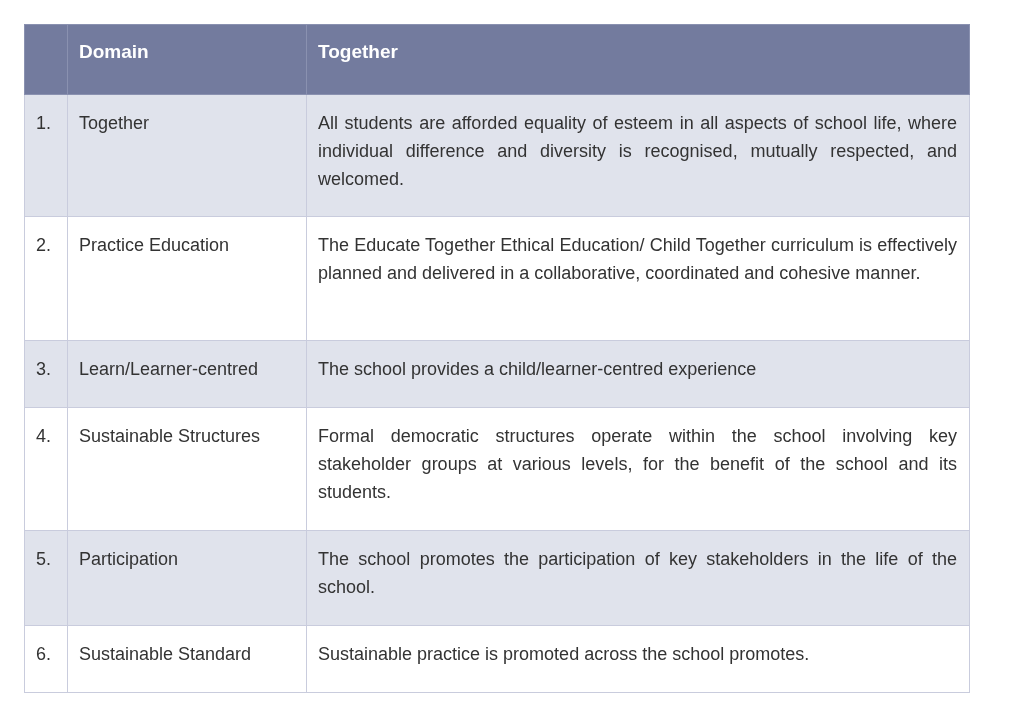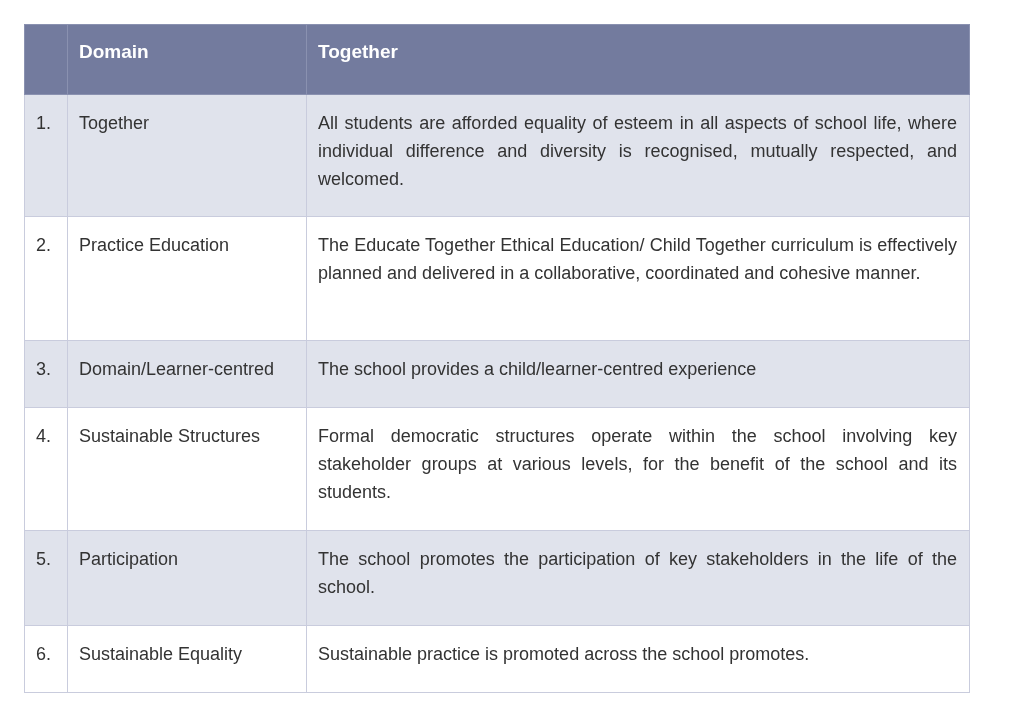--- a/index.html
+++ b/index.html
@@ -88,33 +88,33 @@
         <td>Together</td>
         <td class="standard">All students are afforded equality of esteem in all aspects of school life, where individual difference and diversity is recognised, mutually respected, and welcomed.</td>
       </tr>
       <tr class="plain r2">
         <td class="num">2.</td>
         <td>Practice Education</td>
         <td class="standard">The Educate Together Ethical Education/ Child Together curriculum is effectively planned and delivered in a collaborative, coordinated and cohesive manner.</td>
       </tr>
       <tr class="stripe r3">
         <td class="num">3.</td>
-        <td>Domain/Learner-centred</td>
+        <td>Learn/Learner-centred</td>
         <td class="standard">The school provides a child/learner-centred experience</td>
       </tr>
       <tr class="plain r4">
         <td class="num">4.</td>
         <td>Sustainable Structures</td>
         <td class="standard">Formal democratic structures operate within the school involving key stakeholder groups at various levels, for the benefit of the school and its students.</td>
       </tr>
       <tr class="stripe r5">
         <td class="num">5.</td>
         <td>Participation</td>
         <td class="standard">The school promotes the participation of key stakeholders in the life of the school.</td>
       </tr>
       <tr class="plain r6">
         <td class="num">6.</td>
-        <td>Sustainable Equality</td>
+        <td>Sustainable Standard</td>
         <td class="standard">Sustainable practice is promoted across the school promotes.</td>
       </tr>
     </tbody>
   </table>
 </div>
 
 </body></html>

